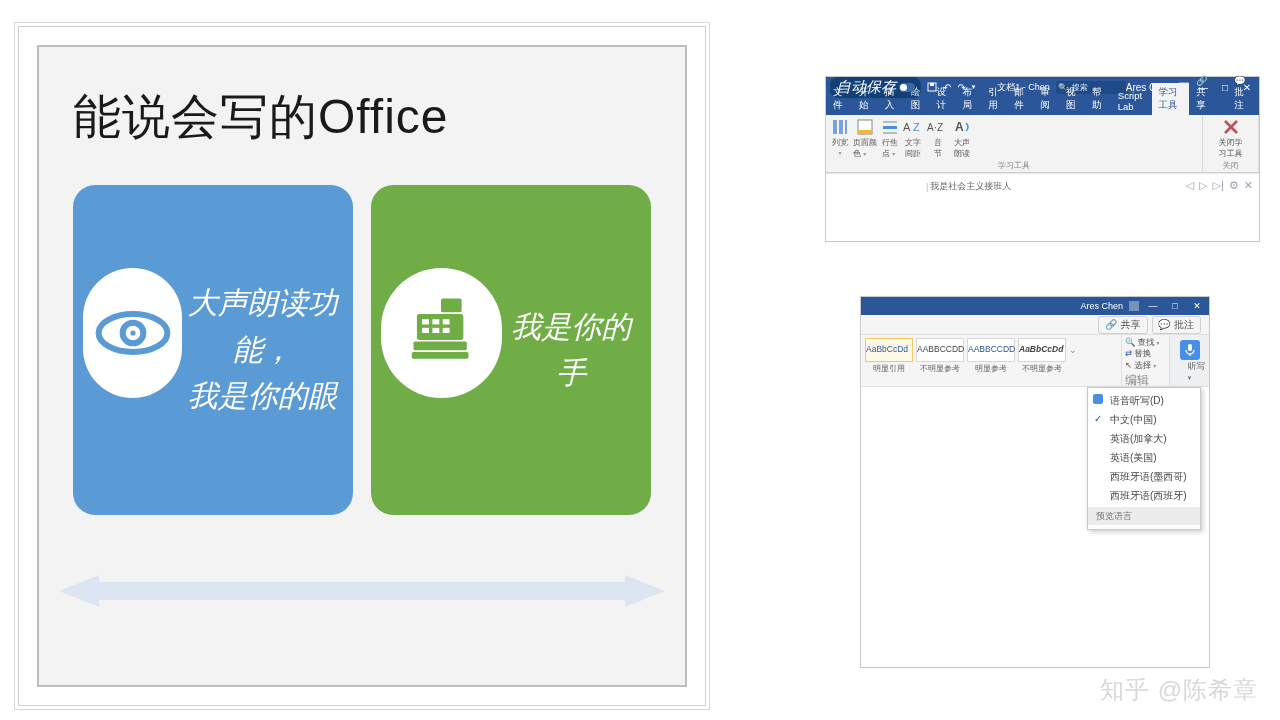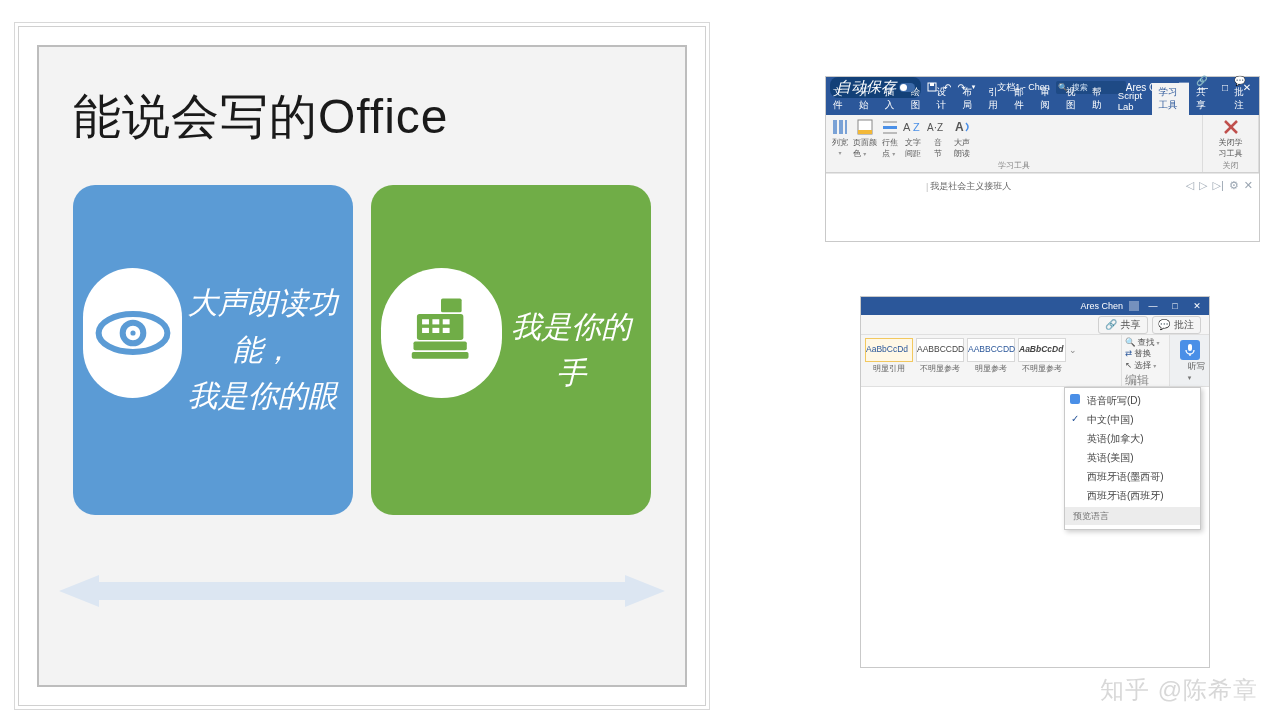--- a/index.html
+++ b/index.html
@@ -61,21 +61,21 @@
   .stylebox .bold { font-weight:700; font-style:italic; }
   .styles-lbl { display:flex; gap:3px; margin-top:1px;}
   .styles-lbl span { width:48px; text-align:center; font-size:8px; color:#666;}
   .editgrp { width:48px; border-left:1px solid #e0e0e0; padding:2px 3px; font-size:8.5px; color:#555;}
   .editgrp div{display:flex;align-items:center;gap:2px;line-height:1.35;}
   .editgrp .lbl{font-size:12px;color:#888;text-align:left;margin-top:1px;}
   .dictgrp { width:40px; border-left:1px solid #e0e0e0; display:flex; flex-direction:column; align-items:center; justify-content:center; gap:1px; background:#eef0f2;}
   .dictgrp .mic { width:20px;height:20px;border-radius:3px;background:#4a8fe7;display:flex;align-items:center;justify-content:center;}
   .dictgrp .lbl{font-size:8.5px;color:#555;padding-left:14px;}
   .dictgrp .dd{font-size:7px;color:#777;}
-  .menu { position:absolute; right:8px; top:90px; width:137px; background:#fff; border:1px solid #c9c9c9; box-shadow:2px 2px 5px rgba(0,0,0,.2); padding:3px 0 4px 0; font-size:10px; color:#444;}
+  .menu { position:absolute; right:8px; top:90px; width:114px; background:#fff; border:1px solid #c9c9c9; box-shadow:2px 2px 5px rgba(0,0,0,.2); padding:3px 0 4px 0; font-size:10px; color:#444;}
   .menu .mi { padding:2px 8px 2px 22px; position:relative; line-height:1.5;}
   .menu .mi.ico::before{content:""; position:absolute; left:5px; top:3px; width:10px;height:10px;background:#4a8fe7;border-radius:2px;}
   .menu .mi.chk::before{content:"✓"; position:absolute; left:6px; top:1px; color:#2b579a; font-size:10px;}
   .menu .hdr{ padding:3px 8px 2px 8px; background:#ececec; color:#777; font-size:9px; margin-top:2px;}
   .w2-blank{height:280px;background:#fff;}
 
   
   .wm { position:absolute; right:22px; bottom:14px; font-size:24px; color:#d8d8d8; letter-spacing:1px; font-weight:300;}
 
   .mini-ico{display:inline-block;}

